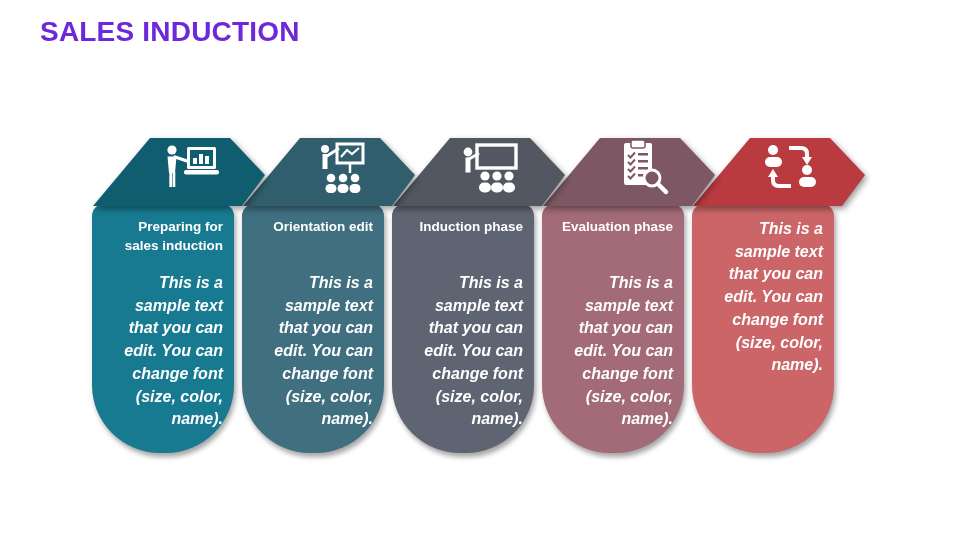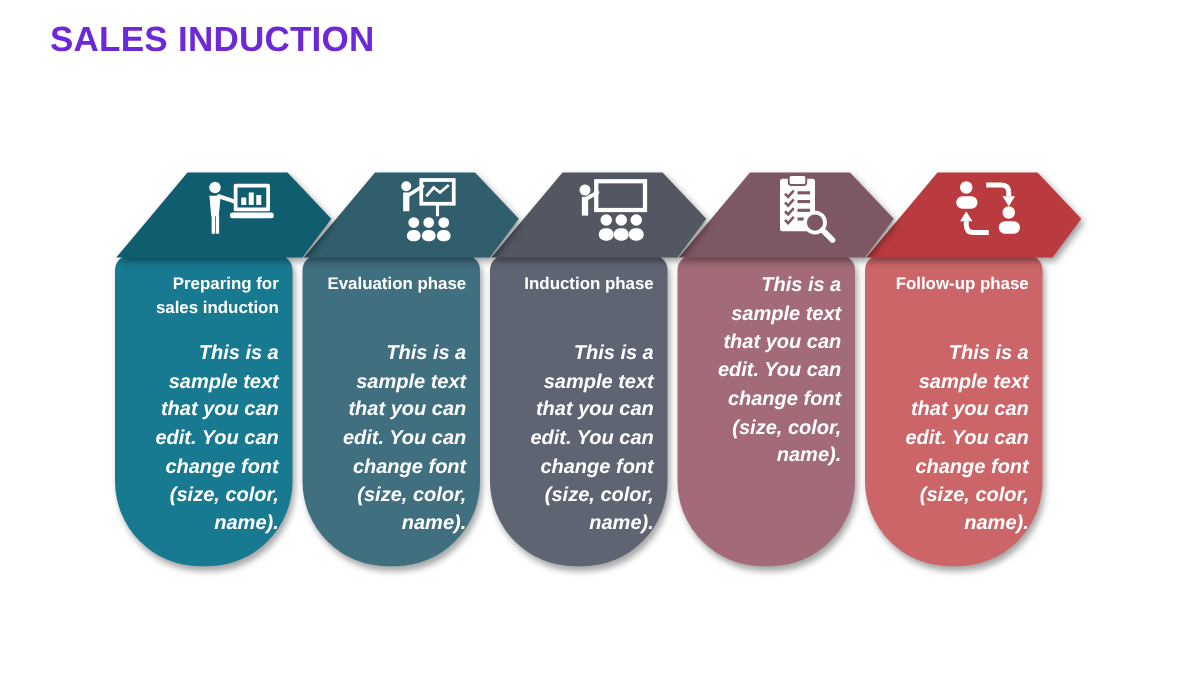--- a/index.html
+++ b/index.html
@@ -123,21 +123,21 @@
         <path d="M40 21 V31" stroke="#ffffff" stroke-width="2.5" fill="none"></path>
         <circle cx="21" cy="36" r="4.3"></circle>
         <circle cx="33" cy="36" r="4.3"></circle>
         <circle cx="45" cy="36" r="4.3"></circle>
         <rect x="15.5" y="42" width="11" height="9" rx="4.5"></rect>
         <rect x="27.5" y="42" width="11" height="9" rx="4.5"></rect>
         <rect x="39.5" y="42" width="11" height="9" rx="4.5"></rect>
       </g>
     </svg>
     <div class="card">
-      <div class="card-title">Evaluation phase</div>
+      <div class="card-title">Orientation edit</div>
       <div class="card-body">This is a sample text that you can edit. You can change font (size, color, name).</div>
     </div>
   </div>
 
   <div class="column col-2" style="--header: #535762; --card: #5F6473;">
     <svg class="header-svg" viewBox="0 0 190 76">
       <polygon points="3,72 60,4 140,4 175,41 152,72" fill="var(--header)"></polygon>
       <g fill="#ffffff" transform="translate(70,9)">
         <rect x="17" y="2" width="39" height="23" fill="none" stroke="#ffffff" stroke-width="3.4"></rect>
         <circle cx="8" cy="9" r="4.4"></circle>
@@ -169,37 +169,37 @@
         <rect x="24" y="20" width="10" height="2.5" fill="var(--header)"></rect>
         <path d="M14 29 l2.5 2.5 l4.5 -5" stroke="var(--header)" stroke-width="2" fill="none"></path>
         <rect x="24" y="27" width="10" height="2.5" fill="var(--header)"></rect>
         <path d="M14 36 l2.5 2.5 l4.5 -5" stroke="var(--header)" stroke-width="2" fill="none"></path>
         <rect x="24" y="34" width="10" height="2.5" fill="var(--header)"></rect>
         <circle cx="38" cy="38" r="8" fill="var(--header)" stroke="#ffffff" stroke-width="3"></circle>
         <path d="M44 44 L52 52" stroke="#ffffff" stroke-width="4.5" stroke-linecap="round" fill="none"></path>
       </g>
     </svg>
     <div class="card">
+      <div class="card-title">Evaluation phase</div>
       <div class="card-body">This is a sample text that you can edit. You can change font (size, color, name).</div>
     </div>
   </div>
 
   <div class="column col-4" style="--header: #B93A3F; --card: #CB6567;">
     <svg class="header-svg" viewBox="0 0 190 76">
       <polygon points="3,72 60,4 140,4 175,41 152,72" fill="var(--header)"></polygon>
       <g fill="#ffffff" transform="translate(72,8)">
         <circle cx="11" cy="8" r="5"></circle>
         <rect x="3" y="15" width="17" height="10" rx="5"></rect>
         <circle cx="45" cy="28" r="5"></circle>
         <rect x="37" y="35" width="17" height="10" rx="5"></rect>
         <path d="M27 6 H39 Q45 6 45 12 V15" stroke="#ffffff" stroke-width="4" fill="none"></path>
         <polygon points="40,15 50,15 45,23"></polygon>
         <path d="M29 44 H17 Q11 44 11 38 V35" stroke="#ffffff" stroke-width="4" fill="none"></path>
         <polygon points="6,35 16,35 11,27"></polygon>
       </g>
     </svg>
     <div class="card">
-      <div class="card-title">Follow-up phase</div>
       <div class="card-body">This is a sample text that you can edit. You can change font (size, color, name).</div>
     </div>
   </div>
 
 </div>
 
 </body></html>

